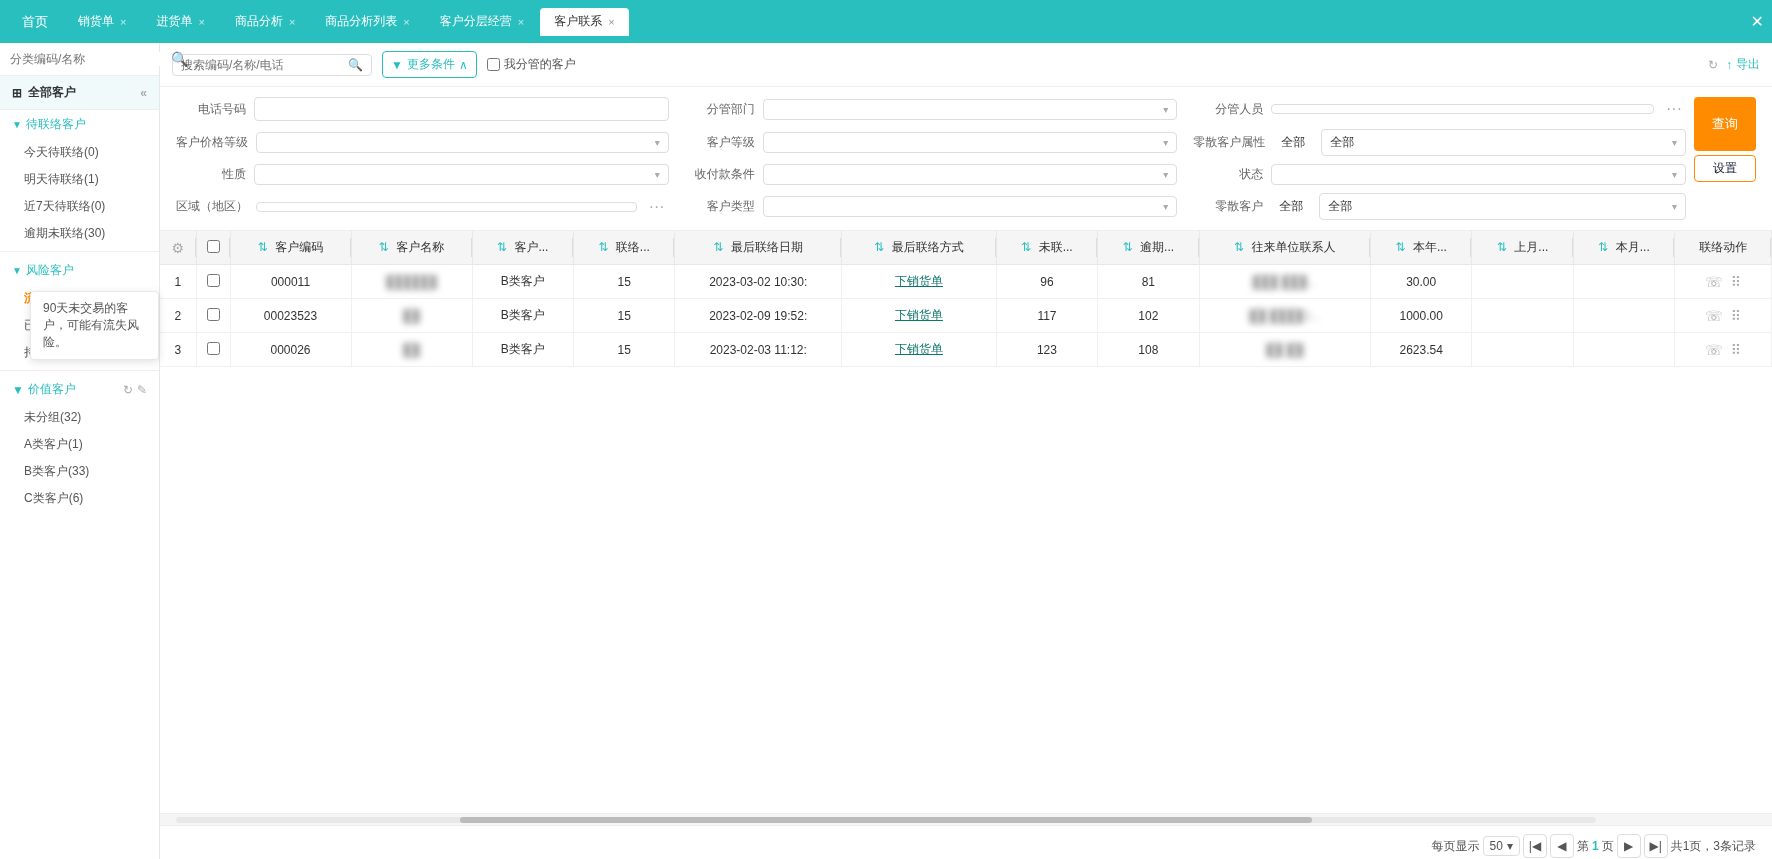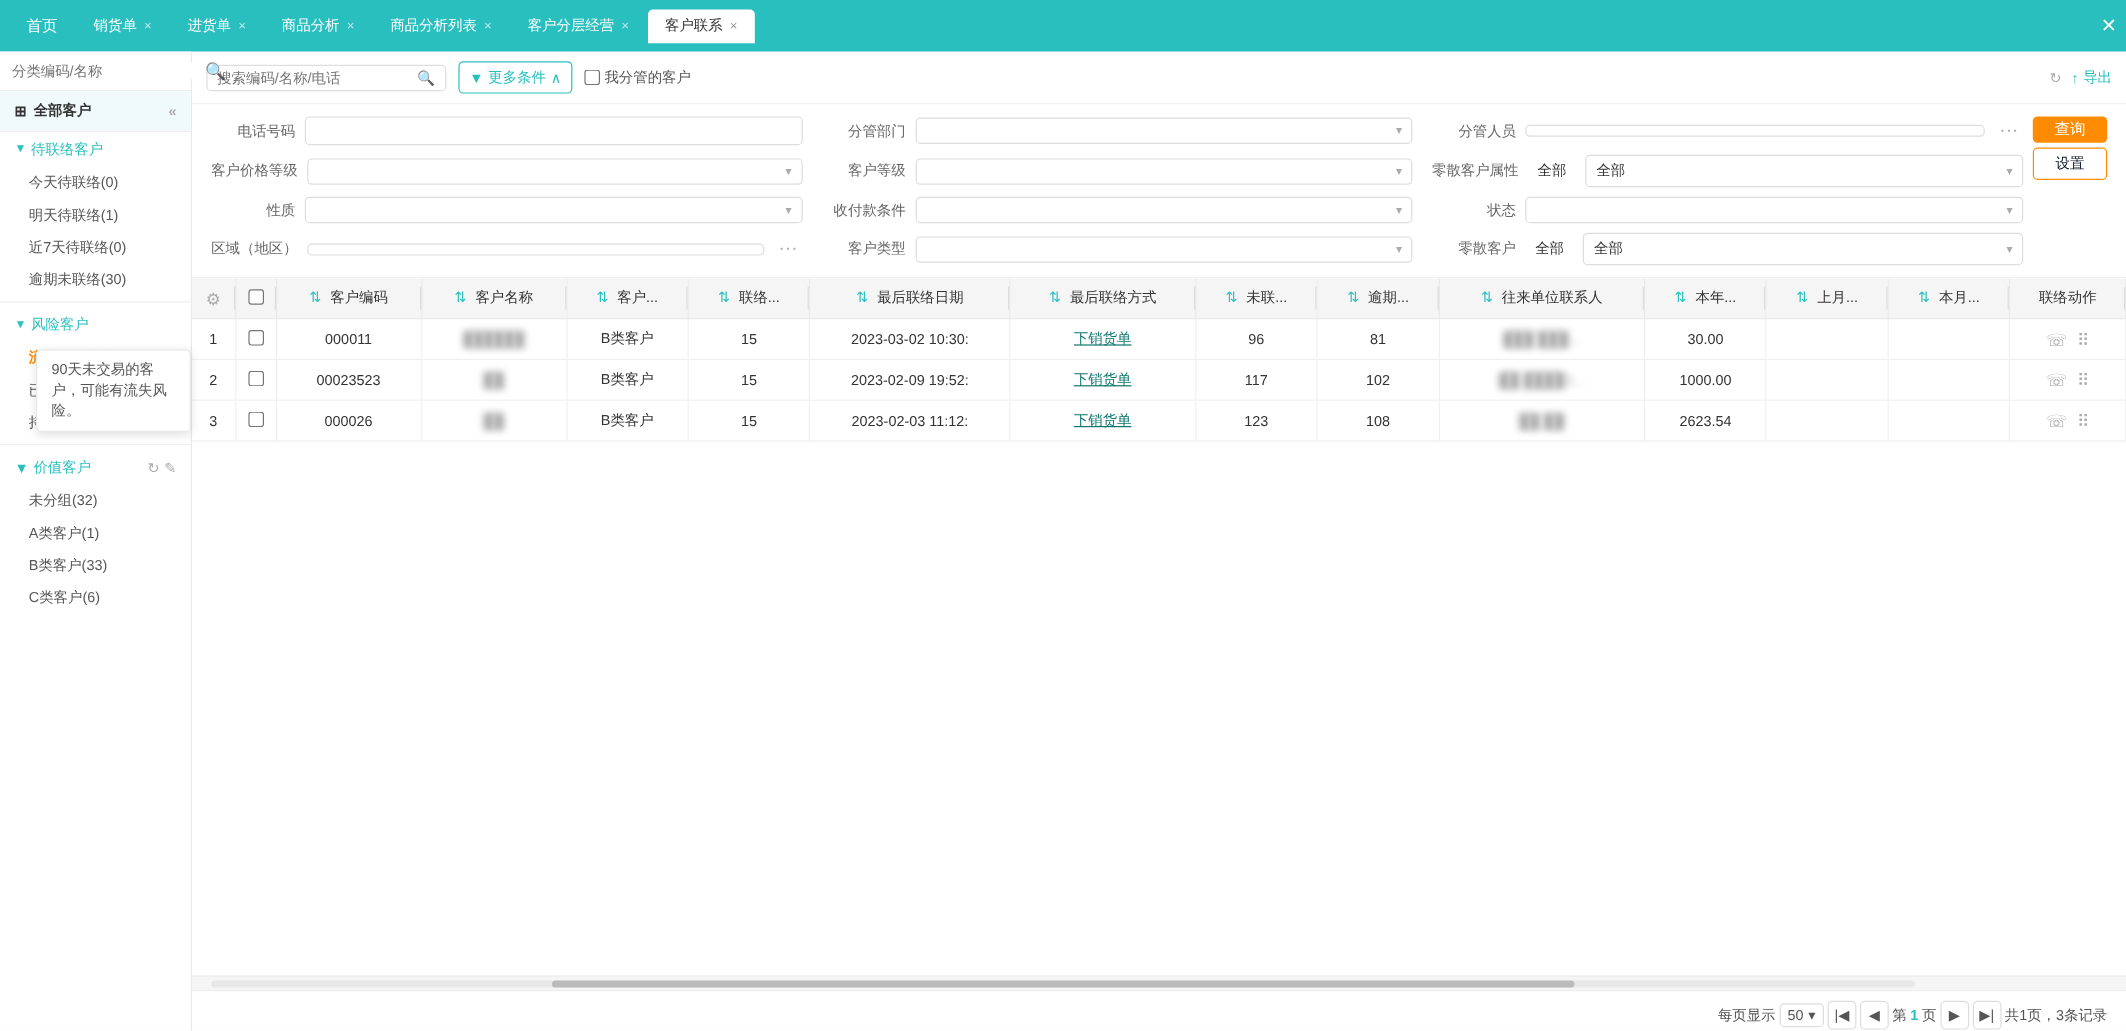--- a/index.html
+++ b/index.html
@@ -118,21 +118,21 @@
     }
     .filter-select .select-val { flex: 1; color: #333; }
     .filter-select .chevron { color: #aaa; font-size: 10px; }
     .filter-divider-col { width: 16px; }
     .filter-more-btn { color: #aaa; cursor: pointer; font-size: 16px; padding: 0 4px; }
 
     
     .action-buttons { display: flex; flex-direction: column; gap: 4px; margin-left: 8px; }
     .query-btn {
       background: #ff8c00; color: #fff; border: none; border-radius: 4px;
-      padding: 2px 18px; font-size: 13px; cursor: pointer; white-space: nowrap;
+      padding: 18px 18px; font-size: 13px; cursor: pointer; white-space: nowrap;
     }
     .settings-btn {
       background: #fff; color: #0f172a; border: 1px solid #ff8c00; border-radius: 4px;
       padding: 4px 14px; font-size: 12px; cursor: pointer; white-space: nowrap;
     }
 
     
     .table-wrap { flex: 1; overflow: auto; background: #fff; }
     table { width: 100%; border-collapse: collapse; font-size: 12px; }
     thead tr { background: #f5f5f5; }

